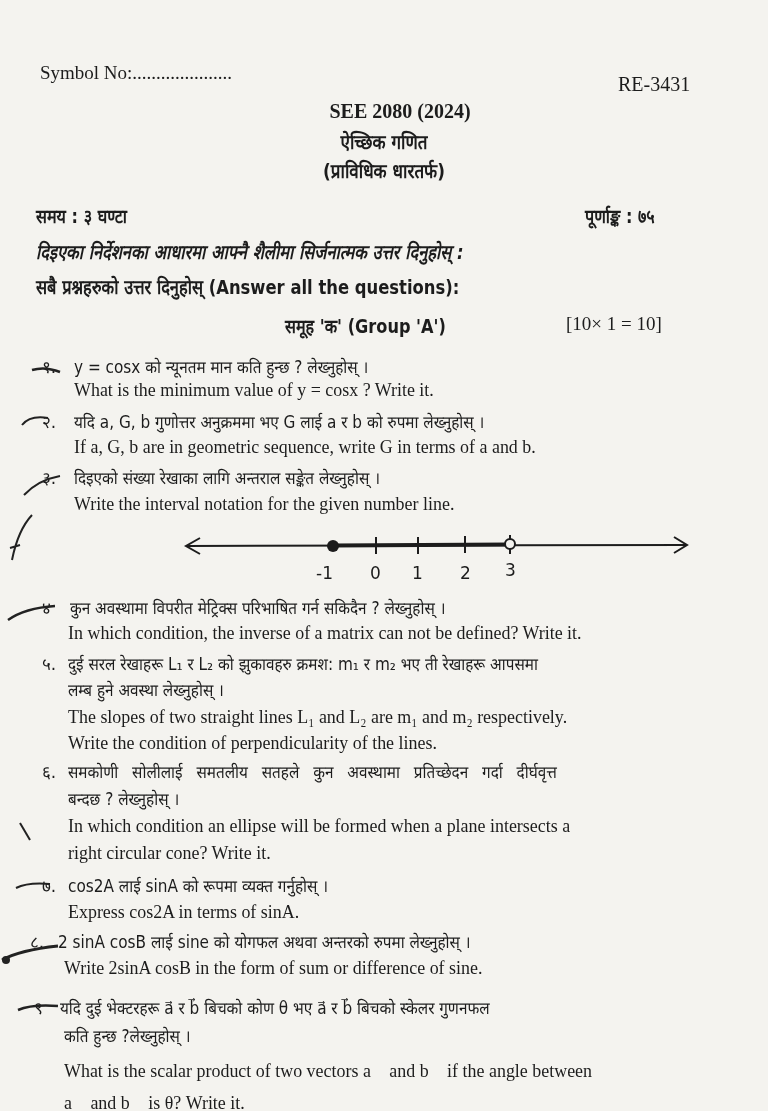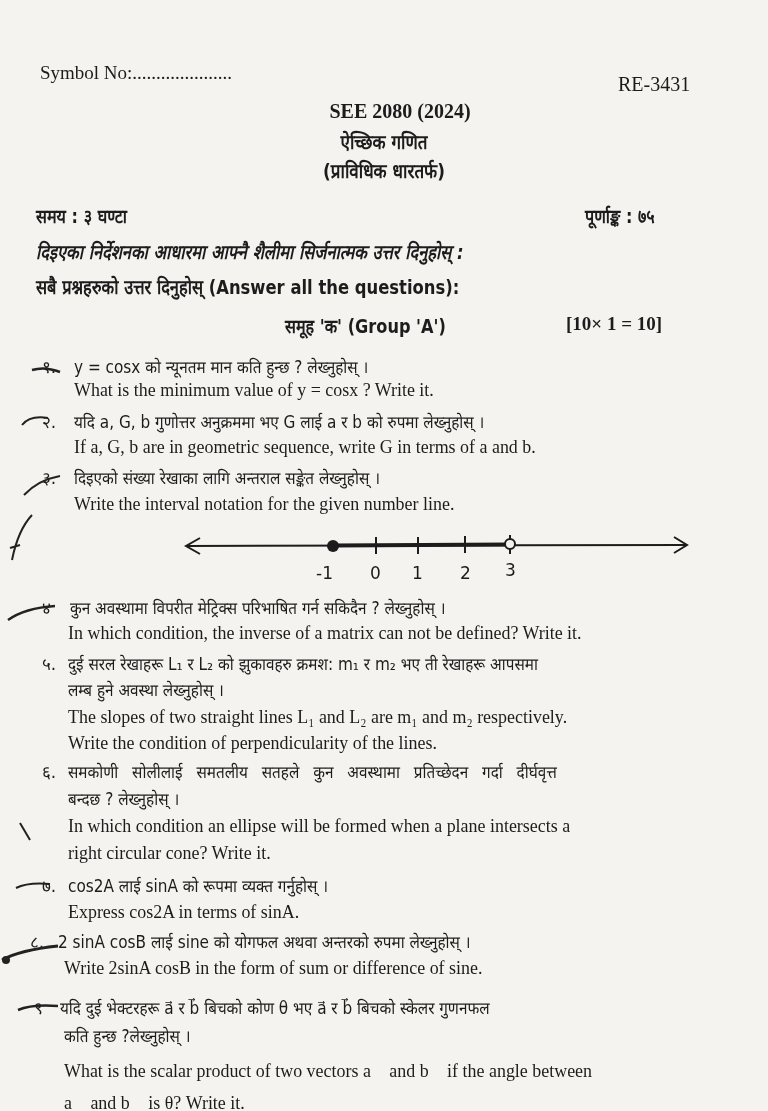--- a/index.html
+++ b/index.html
@@ -16,21 +16,21 @@
   .code { left: 618px; top: 73px; font-size: 20px; }
   .center { left: 0; width: 768px; text-align: center; }
   .title1 { top: 100px; font-size: 20px; font-weight: bold; margin-left: 16px; }
   .title2 { top: 128px; font-size: 20px; font-family: "DejaVu Sans", sans-serif; font-weight: bold; transform: scaleX(0.85); }
   .title3 { top: 157px; font-size: 20px; font-family: "DejaVu Sans", sans-serif; font-weight: bold; transform: scaleX(0.85); }
   .time { left: 36px; top: 203px; font-size: 19px; font-family: "DejaVu Sans", sans-serif; font-weight: bold; transform-origin: left; transform: scaleX(0.85); }
   .fullmarks { left: 585px; top: 203px; font-size: 19px; font-family: "DejaVu Sans", sans-serif; font-weight: bold; transform-origin: left; transform: scaleX(0.85); }
   .instr { left: 36px; top: 238px; font-size: 20px; font-family: "DejaVu Sans", sans-serif; font-weight: bold; font-style: italic; transform-origin: left; transform: scaleX(0.82); }
   .answerall { left: 36px; top: 273px; font-size: 20px; font-weight: bold; font-family: "DejaVu Sans", sans-serif; transform-origin: left; transform: scaleX(0.82); }
   .group { left: 285px; top: 313px; font-size: 19px; font-weight: bold; font-family: "DejaVu Sans", sans-serif; transform-origin: left; transform: scaleX(0.85); }
-  .groupmarks { left: 566px; top: 313px; font-size: 19px; font-weight: bold; }
+  .groupmarks { left: 566px; top: 313px; font-size: 19px; font-weight: normal; }
   .q { position: absolute; left: 42px; font-size: 19px; }
   .qnum { position: absolute; left: 0; font-family: "DejaVu Sans", sans-serif; font-size: 17px; }
   .qnp { position: absolute; left: 32px; font-family: "DejaVu Sans", sans-serif; font-size: 17px; white-space: nowrap; transform-origin: left; transform: scaleX(0.9); }
   .qen { position: absolute; left: 26px; white-space: nowrap; font-size: 19.5px; transform-origin: left; transform: scaleX(0.92); }
   .mark { position: absolute; }
 </style>
 </head>
 <body>
 
 <div class="page">

